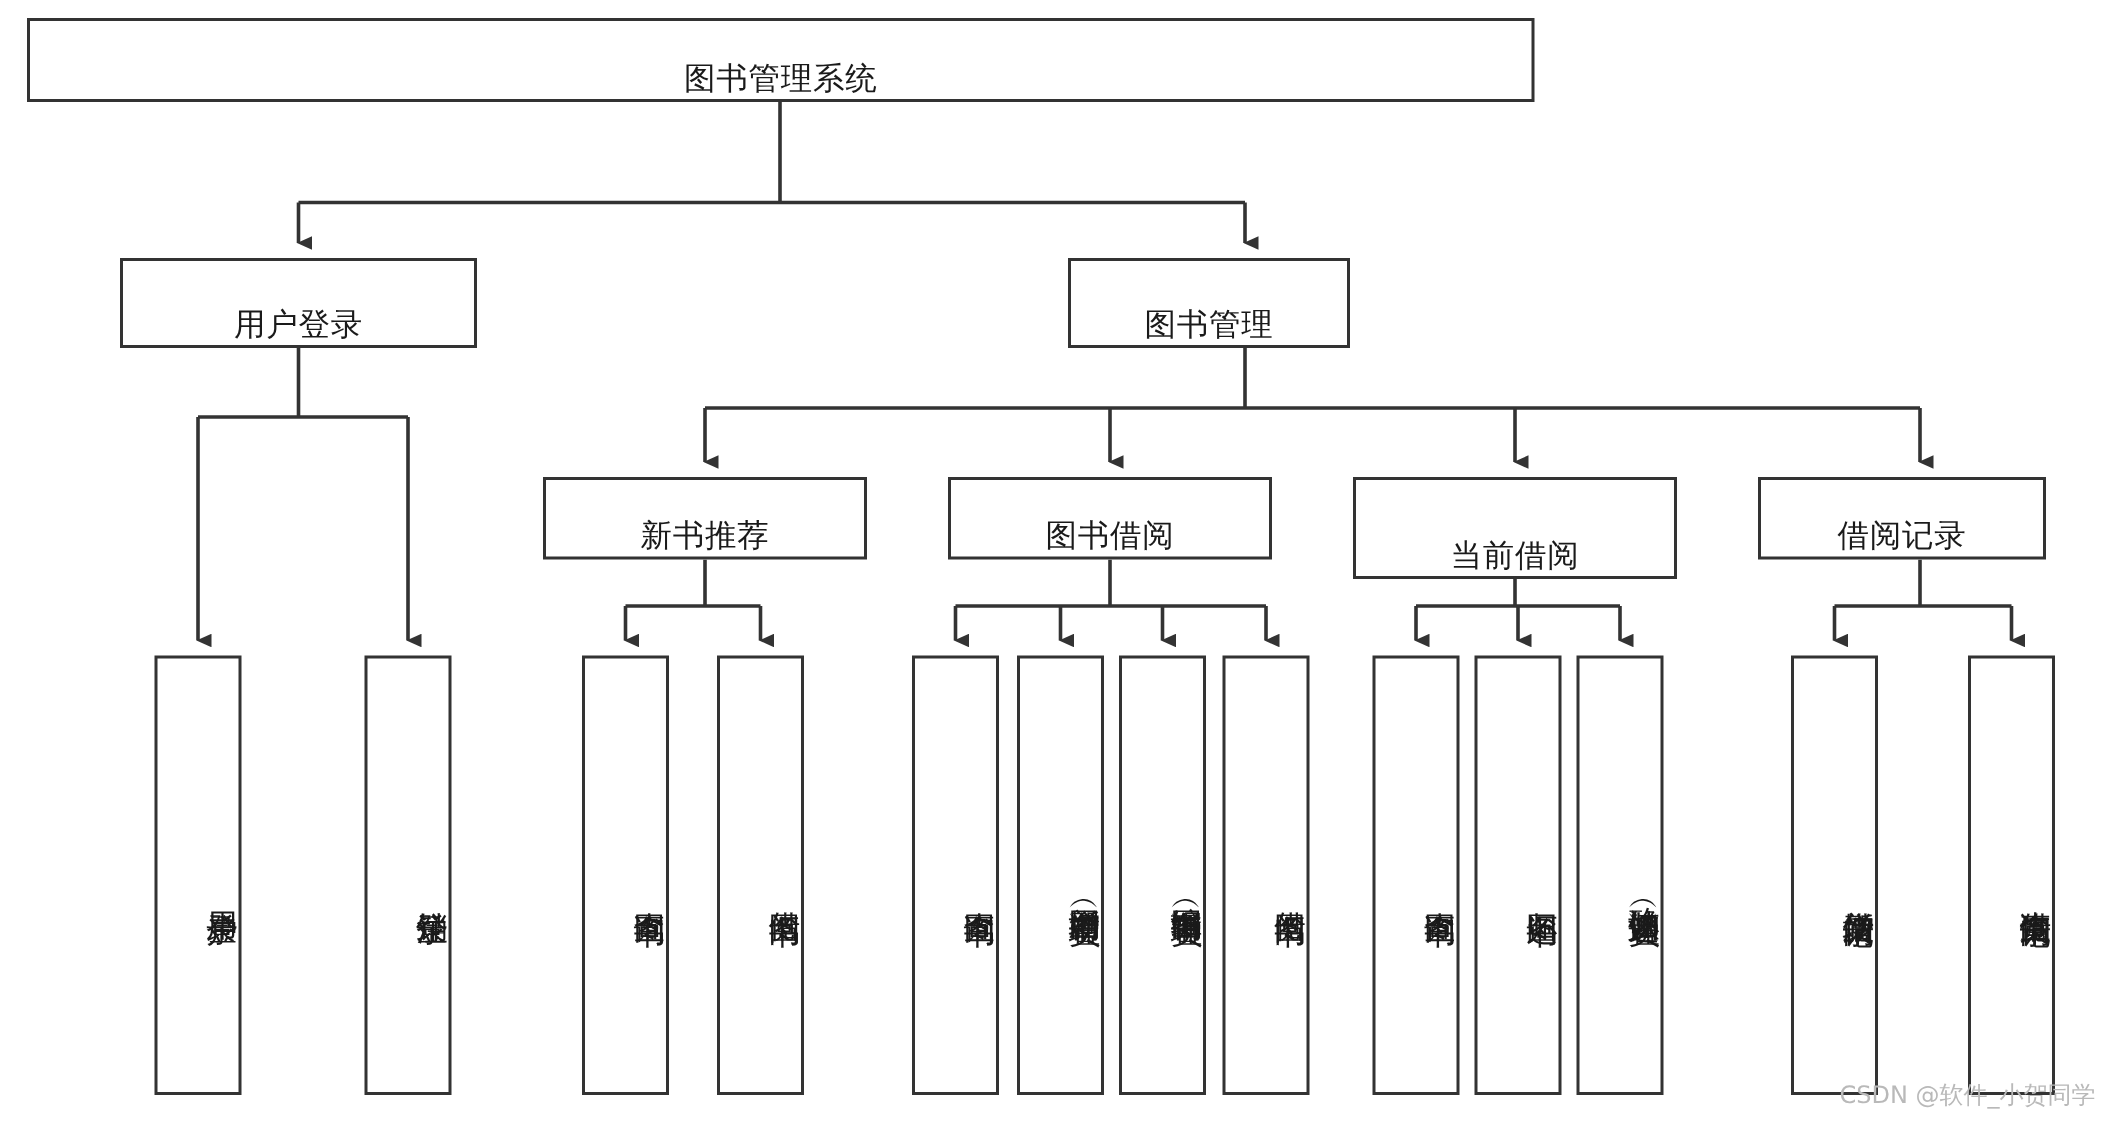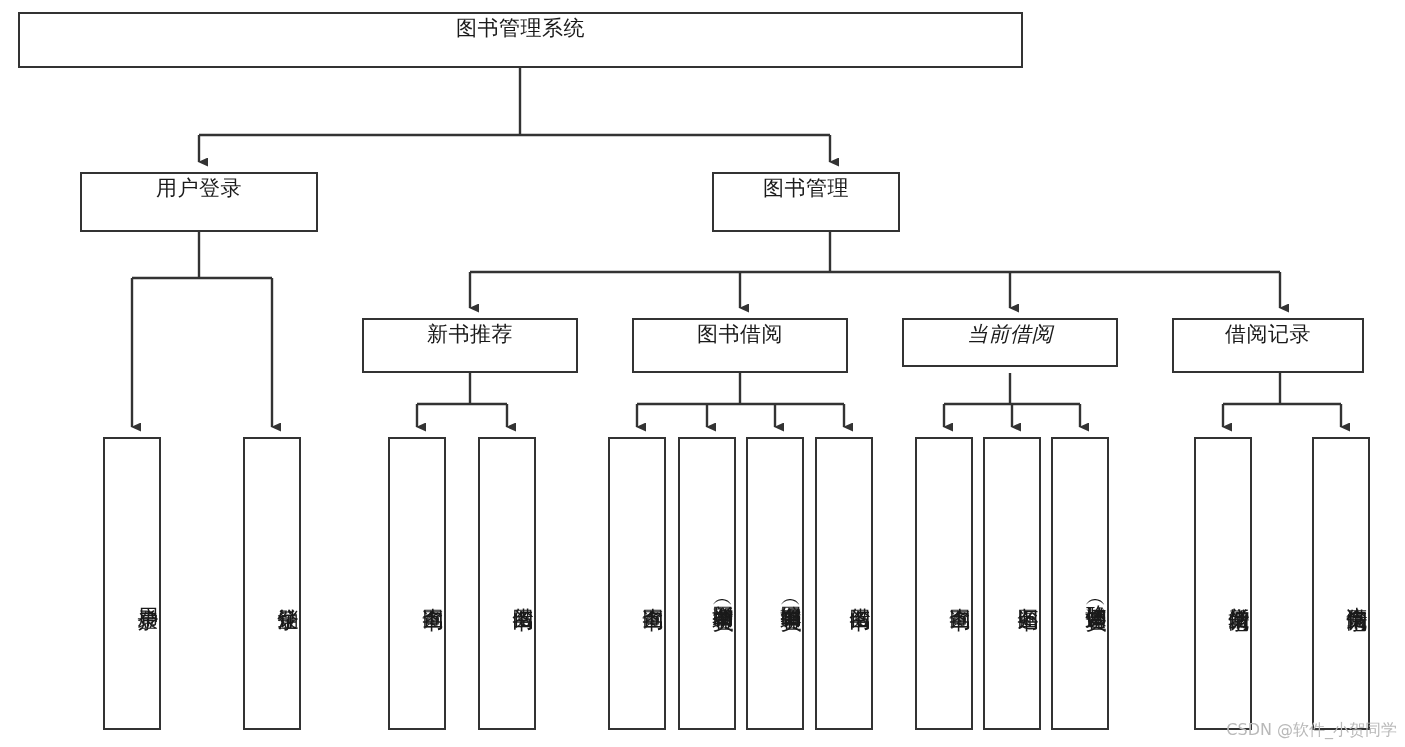--- a/index.html
+++ b/index.html
@@ -22,21 +22,21 @@
     width: 1405px;
     height: 747px;
     pointer-events: none;
   }
   .node {
     position: absolute;
     box-sizing: border-box;
     border: 2px solid #333333;
     background: #ffffff;
     display: flex;
-    align-items: flex-start;
+    align-items: flex-end;
     justify-content: center;
     color: #1a1a1a;
   }
   .node.horiz {
     font-size: 21px;
     letter-spacing: 0.5px;
   }
   .node.vert {
     writing-mode: vertical-rl;
     text-orientation: upright;
@@ -127,21 +127,21 @@
   <div class="node horiz" style="left:712px; top:172px; width:188px; height:60px;">
     <span>图书管理</span>
   </div>
 
   <div class="node horiz" style="left:632px; top:318px; width:216px; height:55px;">
     <span>图书借阅</span>
   </div>
   <div class="node horiz" style="left:362px; top:318px; width:216px; height:55px;">
     <span>新书推荐</span>
   </div>
-  <div class="node horiz" style="left:902px; top:318px; width:216px; height:49px;font-style:italic;">
+  <div class="node horiz" style="left:902px; top:318px; width:216px; height:68px;">
     <span>当前借阅</span>
   </div>
   <div class="node horiz" style="left:1172px; top:318px; width:192px; height:55px;">
     <span>借阅记录</span>
   </div>
 
   <div class="node vert" style="left:103px; top:437px; width:58px; height:293px;">
     <span class="vtext">用户登录</span>
   </div>
   <div class="node vert" style="left:243px; top:437px; width:58px; height:293px;">

